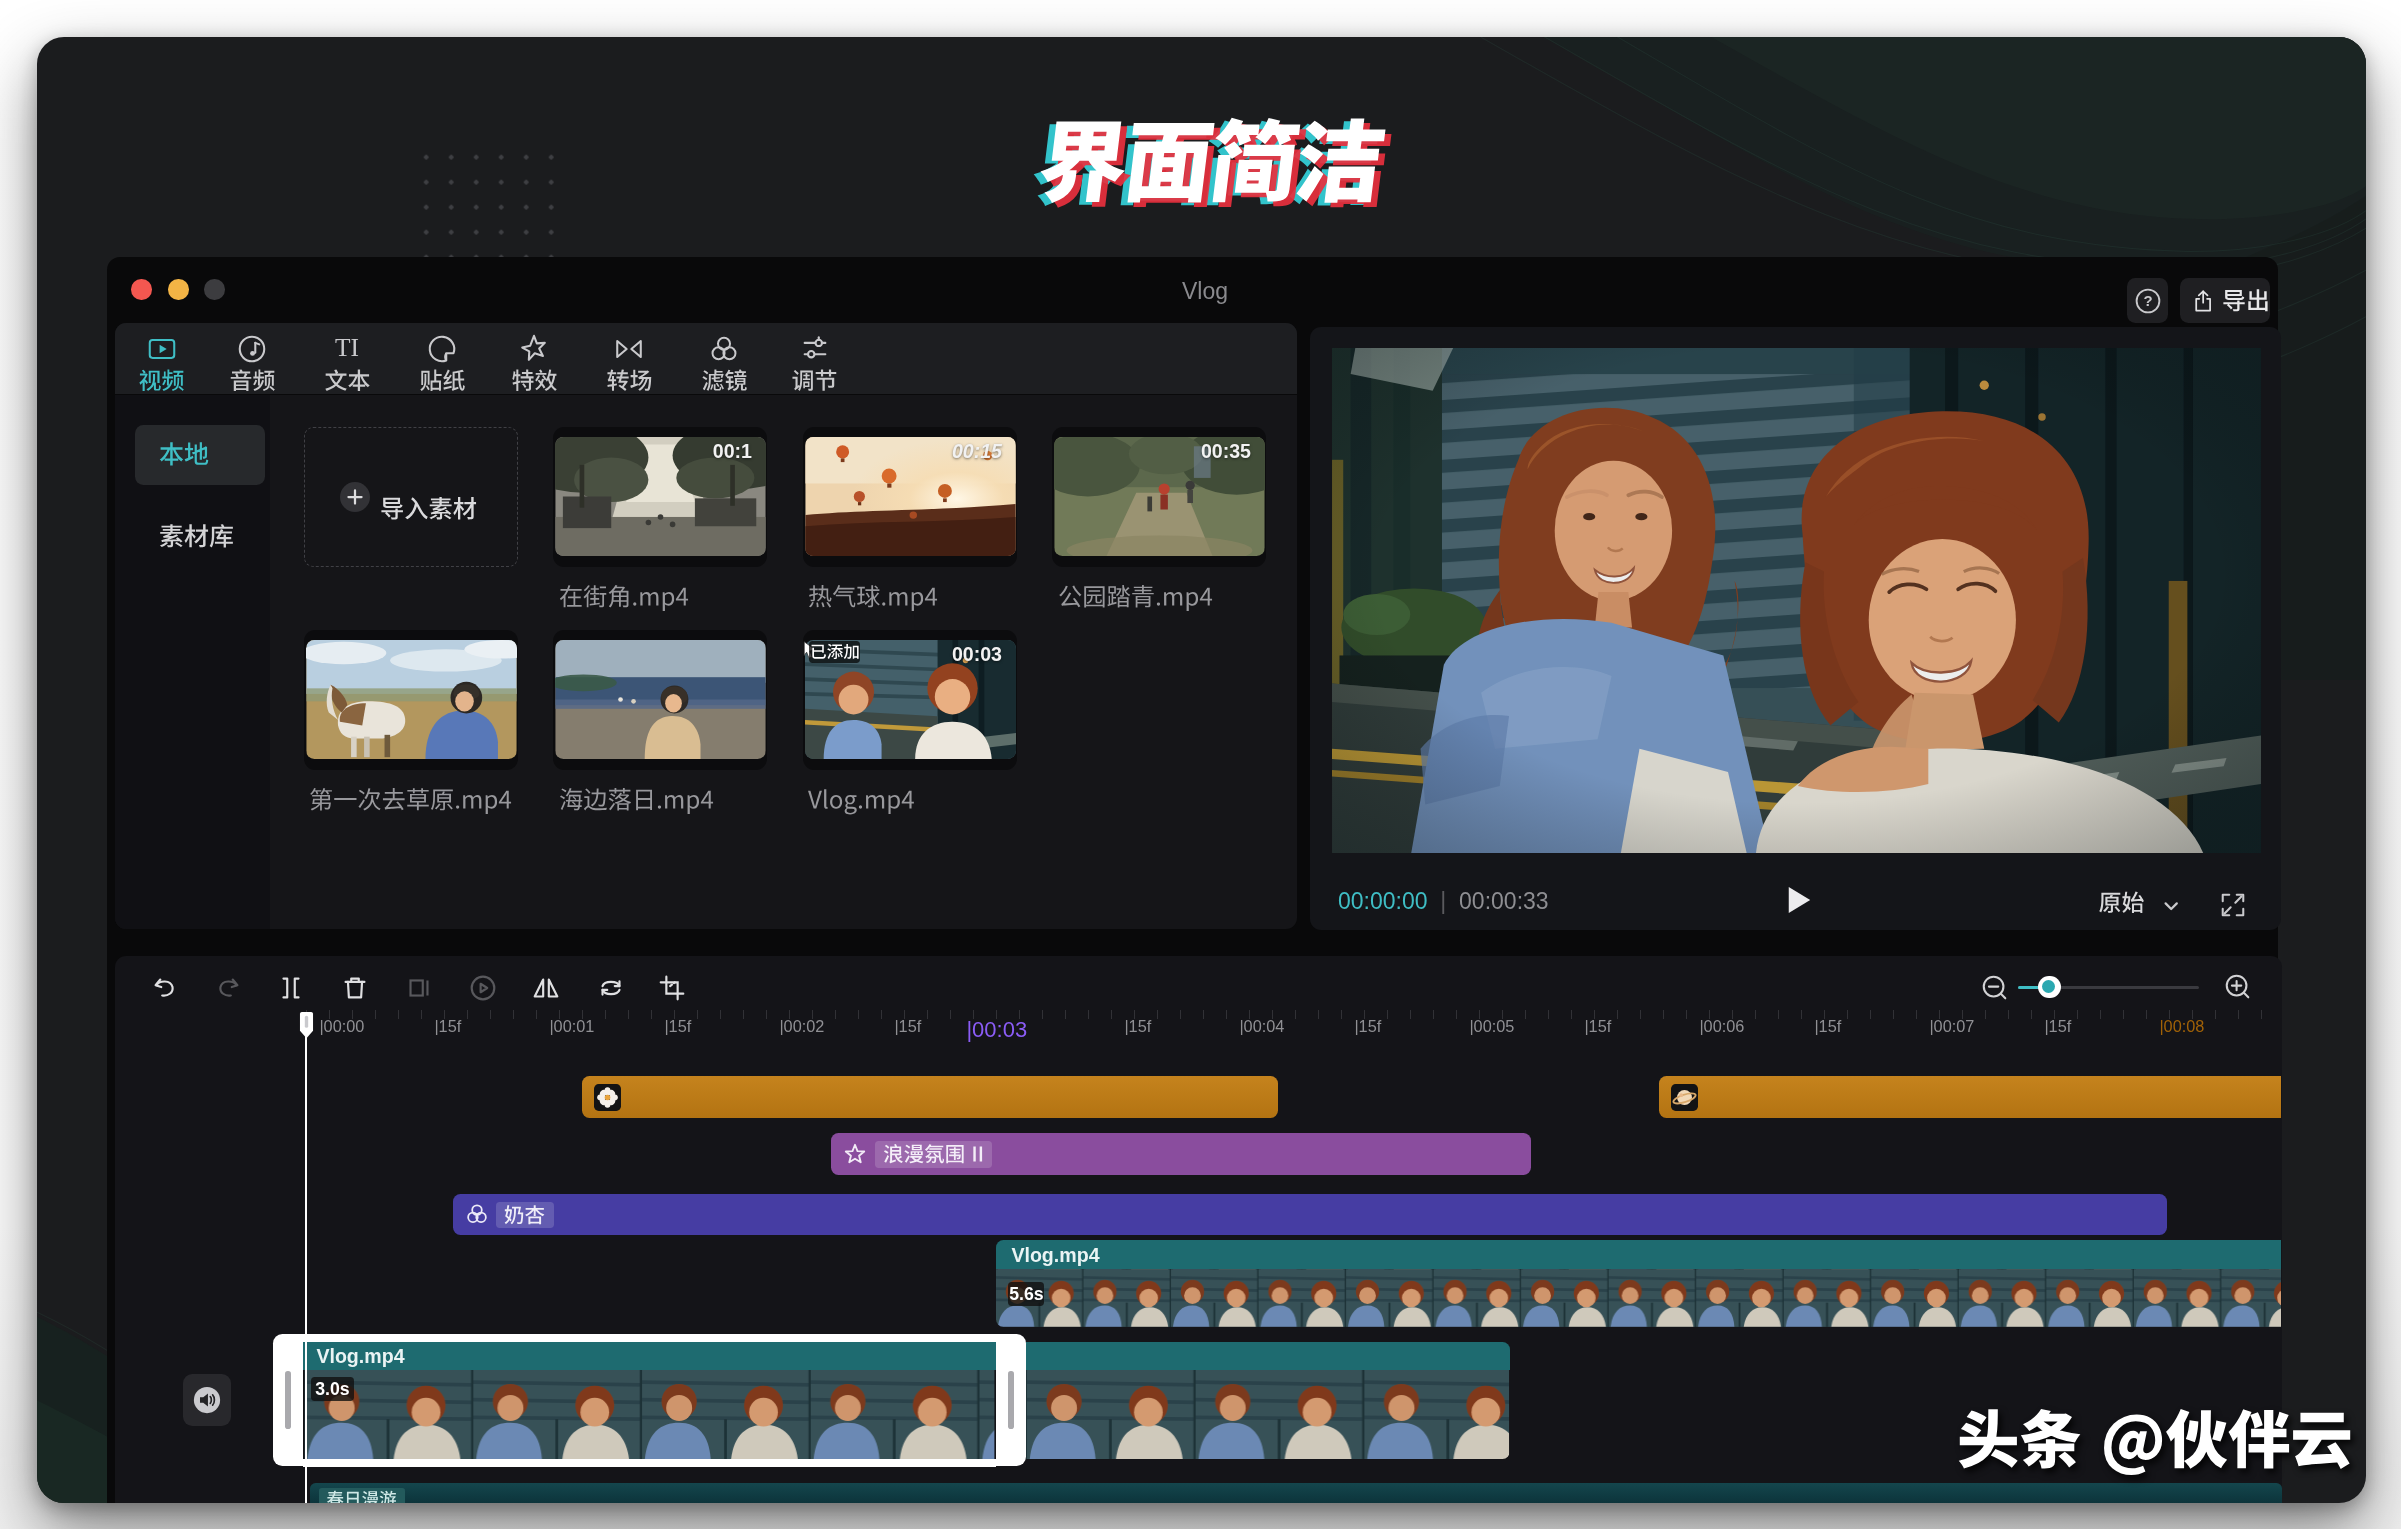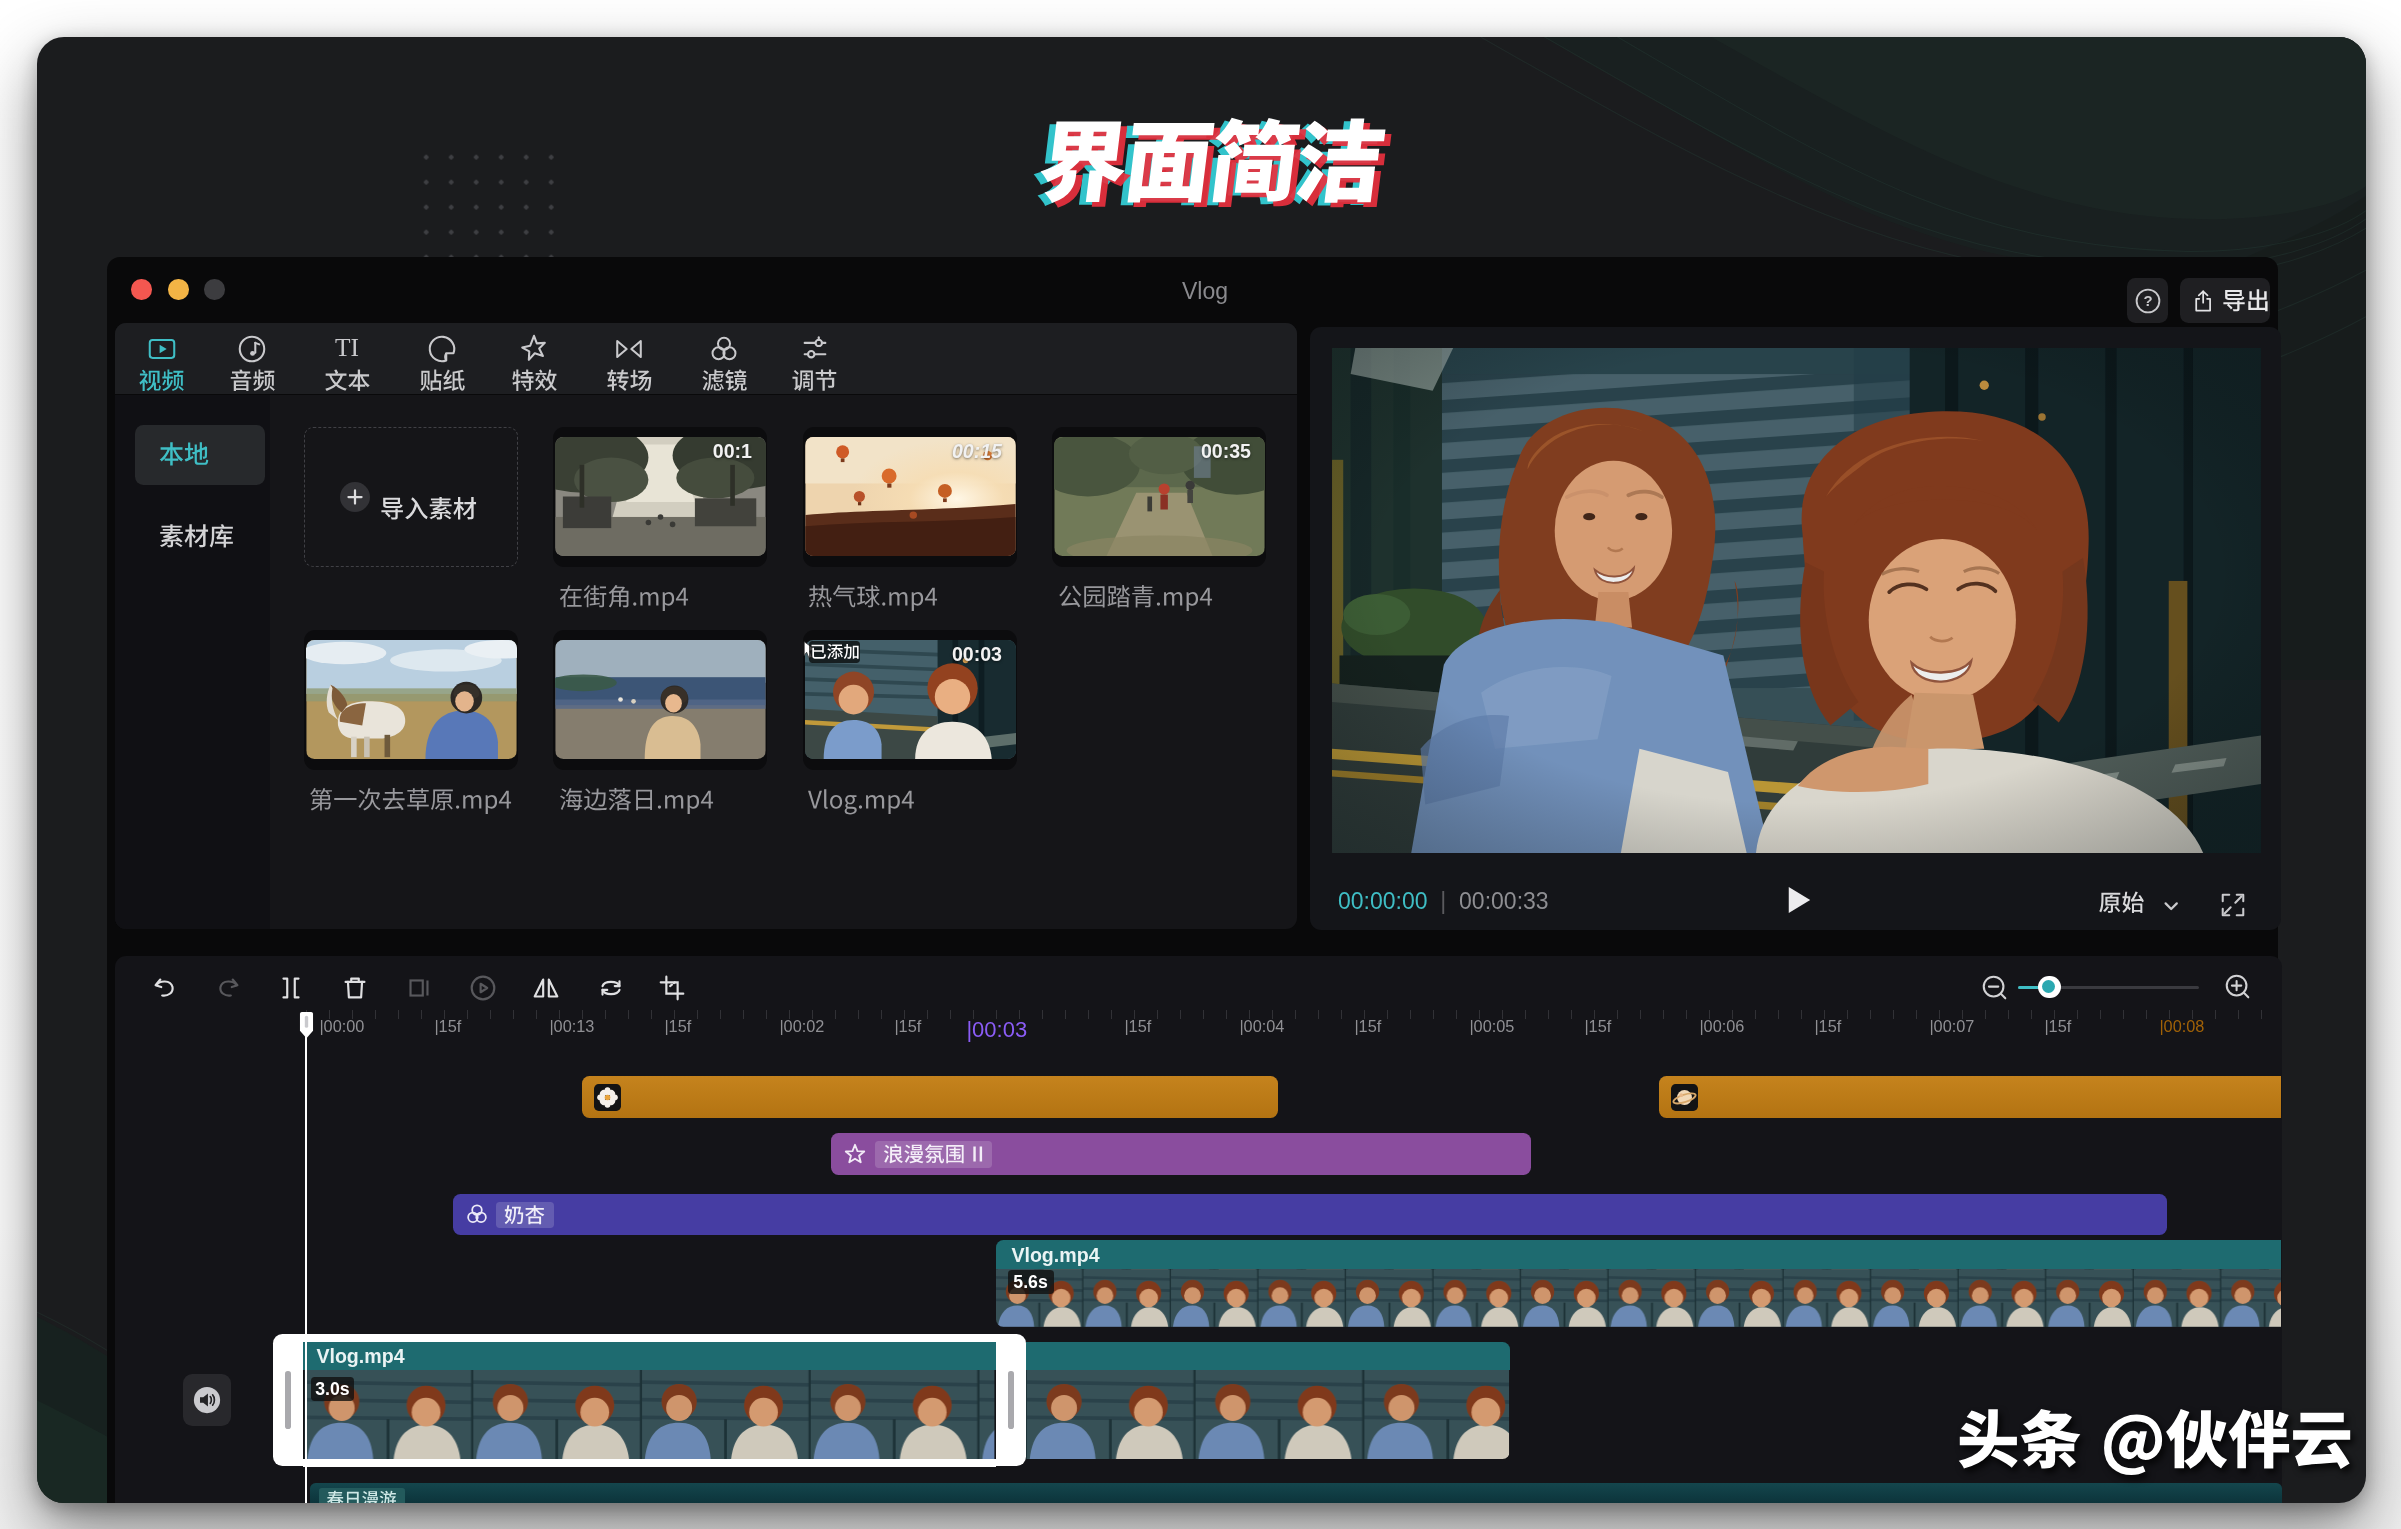--- a/index.html
+++ b/index.html
@@ -481,21 +481,21 @@
           <div class="abs" style="left:1923px;top:19.6px;width:22.4px;height:22.4px;border-radius:50%;background:#fff;"></div>
           <div class="abs" style="left:1927px;top:24px;width:13px;height:13px;border-radius:50%;background:#2aa8b0;"></div>
           <svg class="abs" style="left:2108px;top:16px;" width="30" height="30" viewBox="0 0 32 32" fill="none" stroke="#d2d2d4" stroke-width="2.2" stroke-linecap="round">
             <circle cx="14.5" cy="14.5" r="10.5"></circle>
             <path d="M22.5 22.5 L27 27"></path>
             <path d="M9.5 14.5 H19.5 M14.5 9.5 V19.5"></path>
           </svg>
           <div class="abs" style="left:191px;top:54px;width:1976px;height:9.3px;background:repeating-linear-gradient(90deg,#45454a 0,#45454a 1.3px,transparent 1.3px,transparent 23px);opacity:.6;"></div>
           <div class="abs" style="left:204px;top:61px;font-size:16.3px;color:#909094;white-space:nowrap;">|00:00</div>
           <div class="abs" style="left:319px;top:61px;font-size:16.3px;color:#909094;white-space:nowrap;">|15f</div>
-          <div class="abs" style="left:434px;top:61px;font-size:16.3px;color:#909094;white-space:nowrap;">|00:13</div>
+          <div class="abs" style="left:434px;top:61px;font-size:16.3px;color:#909094;white-space:nowrap;">|00:01</div>
           <div class="abs" style="left:549px;top:61px;font-size:16.3px;color:#909094;white-space:nowrap;">|15f</div>
           <div class="abs" style="left:664px;top:61px;font-size:16.3px;color:#909094;white-space:nowrap;">|00:02</div>
           <div class="abs" style="left:779px;top:61px;font-size:16.3px;color:#909094;white-space:nowrap;">|15f</div>
           <div class="abs" style="left:851px;top:61px;font-size:22px;color:#8b5cf6;white-space:nowrap;">|00:03</div>
           <div class="abs" style="left:1009px;top:61px;font-size:16.3px;color:#909094;white-space:nowrap;">|15f</div>
           <div class="abs" style="left:1124px;top:61px;font-size:16.3px;color:#909094;white-space:nowrap;">|00:04</div>
           <div class="abs" style="left:1239px;top:61px;font-size:16.3px;color:#909094;white-space:nowrap;">|15f</div>
           <div class="abs" style="left:1354px;top:61px;font-size:16.3px;color:#909094;white-space:nowrap;">|00:05</div>
           <div class="abs" style="left:1469px;top:61px;font-size:16.3px;color:#909094;white-space:nowrap;">|15f</div>
           <div class="abs" style="left:1584px;top:61px;font-size:16.3px;color:#909094;white-space:nowrap;">|00:06</div>
@@ -546,21 +546,21 @@
             <div class="abs" style="left:51px;top:7.5px;"><svg width="41" height="25" viewBox="0 -22.0 44 26.8" style="overflow:visible">
                 <path fill="#f0eef8" d="M8.6 -17H17.2V-15.1H8.6ZM16.1 -10.8H19.4V-8.9H15.9ZM0.9 -14.2H7.5V-12.2H0.9ZM1.2 -6.6Q1.6 -7.8 2 -9.2Q2.3 -10.7 2.6 -12.3Q3 -13.9 3.2 -15.5Q3.4 -17.1 3.6 -18.6L5.6 -18.5Q5.4 -16.9 5.1 -15.2Q4.8 -13.6 4.5 -11.9Q4.2 -10.2 3.8 -8.6Q3.4 -7.1 3.1 -5.8ZM1.2 -6.6 2.4 -8Q3.5 -7.3 4.6 -6.4Q5.7 -5.4 6.7 -4.5Q7.6 -3.6 8.2 -2.8L6.9 -1.2Q6.4 -2 5.4 -2.9Q4.5 -3.9 3.4 -4.9Q2.3 -5.8 1.2 -6.6ZM6.7 -14.2H7.1L7.4 -14.2L8.6 -14.1Q8.4 -9.7 7.6 -6.6Q6.8 -3.5 5.4 -1.5Q4 0.6 1.9 1.8Q1.7 1.4 1.4 0.9Q1 0.4 0.7 0.1Q2.5 -0.8 3.8 -2.7Q5 -4.5 5.8 -7.3Q6.5 -10.1 6.7 -13.8ZM18.7 -10.8H20.6Q20.6 -10.8 20.6 -10.6Q20.6 -10.5 20.6 -10.3Q20.6 -10 20.6 -9.9Q20.5 -7.3 20.4 -5.4Q20.2 -3.5 20.1 -2.3Q19.9 -1 19.7 -0.3Q19.5 0.4 19.2 0.8Q18.8 1.2 18.4 1.4Q18.1 1.5 17.5 1.6Q17 1.7 16.2 1.7Q15.3 1.7 14.4 1.6Q14.4 1.2 14.2 0.6Q14 0 13.8 -0.4Q14.7 -0.3 15.5 -0.3Q16.3 -0.3 16.6 -0.3Q16.9 -0.3 17.1 -0.3Q17.3 -0.4 17.5 -0.6Q17.8 -0.9 18 -1.9Q18.2 -3 18.4 -5Q18.5 -7.1 18.7 -10.4ZM10.9 -16.3H12.9Q12.9 -14.2 12.8 -12.2Q12.7 -10.1 12.5 -8.1Q12.3 -6.1 11.8 -4.3Q11.3 -2.4 10.5 -0.9Q9.7 0.7 8.5 1.9Q8.3 1.6 7.8 1.2Q7.4 0.7 7 0.5Q8.1 -0.6 8.9 -2Q9.6 -3.5 10 -5.2Q10.4 -6.9 10.6 -8.7Q10.8 -10.6 10.8 -12.5Q10.9 -14.4 10.9 -16.3ZM16.3 -17H18.3Q18 -15.7 17.7 -14.2Q17.4 -12.7 17.1 -11.3Q16.8 -9.9 16.6 -8.9H14.6Q14.9 -10 15.2 -11.4Q15.5 -12.8 15.8 -14.3Q16.1 -15.7 16.3 -17Z M23.2 -15.5H42.8V-13.6H23.2ZM27.3 -0.9H38.7V1H27.3ZM31.9 -18.6H34V-7.1H31.9ZM30.8 -14.8 32.6 -14.1Q31.9 -12.9 31 -11.8Q30 -10.7 28.9 -9.7Q27.8 -8.7 26.5 -8Q25.3 -7.2 24.1 -6.6Q23.9 -6.9 23.7 -7.2Q23.4 -7.5 23.2 -7.8Q22.9 -8.1 22.7 -8.3Q23.9 -8.8 25.1 -9.5Q26.2 -10.1 27.3 -11Q28.4 -11.9 29.3 -12.8Q30.2 -13.8 30.8 -14.8ZM35 -14.8Q35.6 -13.8 36.5 -12.8Q37.4 -11.9 38.5 -11.1Q39.6 -10.3 40.9 -9.6Q42.1 -9 43.3 -8.5Q43.1 -8.3 42.8 -8Q42.5 -7.7 42.3 -7.4Q42 -7.1 41.9 -6.8Q40.6 -7.3 39.4 -8.1Q38.1 -8.8 37 -9.8Q35.9 -10.7 34.9 -11.8Q34 -12.9 33.2 -14.1ZM26.2 -6.5H39.8V1.8H37.7V-4.6H28.3V1.9H26.2Z"></path>
               </svg></div>
           </div>
           <div class="abs" style="left:881px;top:284px;width:1285px;height:87px;border-radius:7.5px 0 0 7.5px;overflow:hidden;">
             <div class="abs" style="left:0;top:0;width:1285px;height:29px;background:#1e6b70;"></div>
             <div class="abs" style="left:15px;top:3.7px;font-size:19.6px;font-weight:bold;color:#eaf4f4;">Vlog.mp4</div>
             <svg class="abs" style="left:0;top:29px;" width="1285" height="58" viewBox="0 0 1380 62">
               <rect width="1380" height="62" fill="url(#tka)"></rect>
             </svg>
-            <div class="abs" style="left:11.2px;top:30px;width:46px;height:24px;background:rgba(16,16,16,.8);border-radius:3.7px;color:#fff;font-size:17.7px;font-weight:bold;text-align:center;line-height:24px;">5.6s</div>
+            <div class="abs" style="left:11.2px;top:42px;width:36px;height:24px;background:rgba(16,16,16,.8);border-radius:3.7px;color:#fff;font-size:17.7px;font-weight:bold;text-align:right;line-height:24px;">5.6s</div>
           </div>
           <div class="abs" style="left:188px;top:386px;width:693px;height:117px;overflow:hidden;">
             <div class="abs" style="left:0;top:0;width:693px;height:28px;background:#1e6b70;"></div>
             <div class="abs" style="left:13px;top:2.8px;font-size:19.6px;font-weight:bold;color:#eaf4f4;">Vlog.mp4</div>
             <svg class="abs" style="left:0;top:28px;" width="693" height="89" viewBox="0 0 744 96">
               <rect width="744" height="96" fill="url(#tkb)"></rect>
             </svg>
             <div class="abs" style="left:7.5px;top:35px;width:43px;height:24px;background:rgba(16,16,16,.8);border-radius:3.7px;color:#fff;font-size:17.7px;font-weight:bold;text-align:center;line-height:24px;">3.0s</div>
           </div>
           <div class="abs" style="left:911px;top:386px;width:484px;height:117px;border-radius:0 7.5px 7.5px 0;overflow:hidden;">

